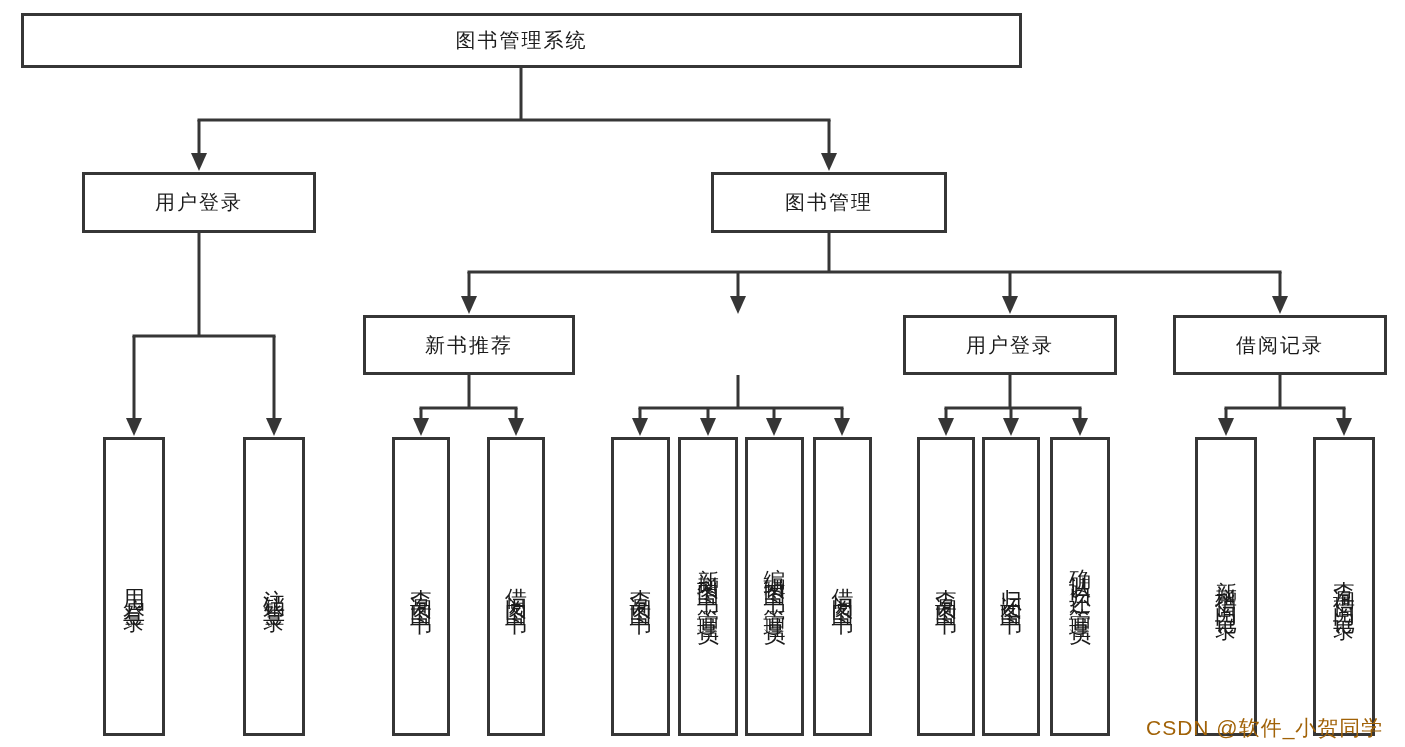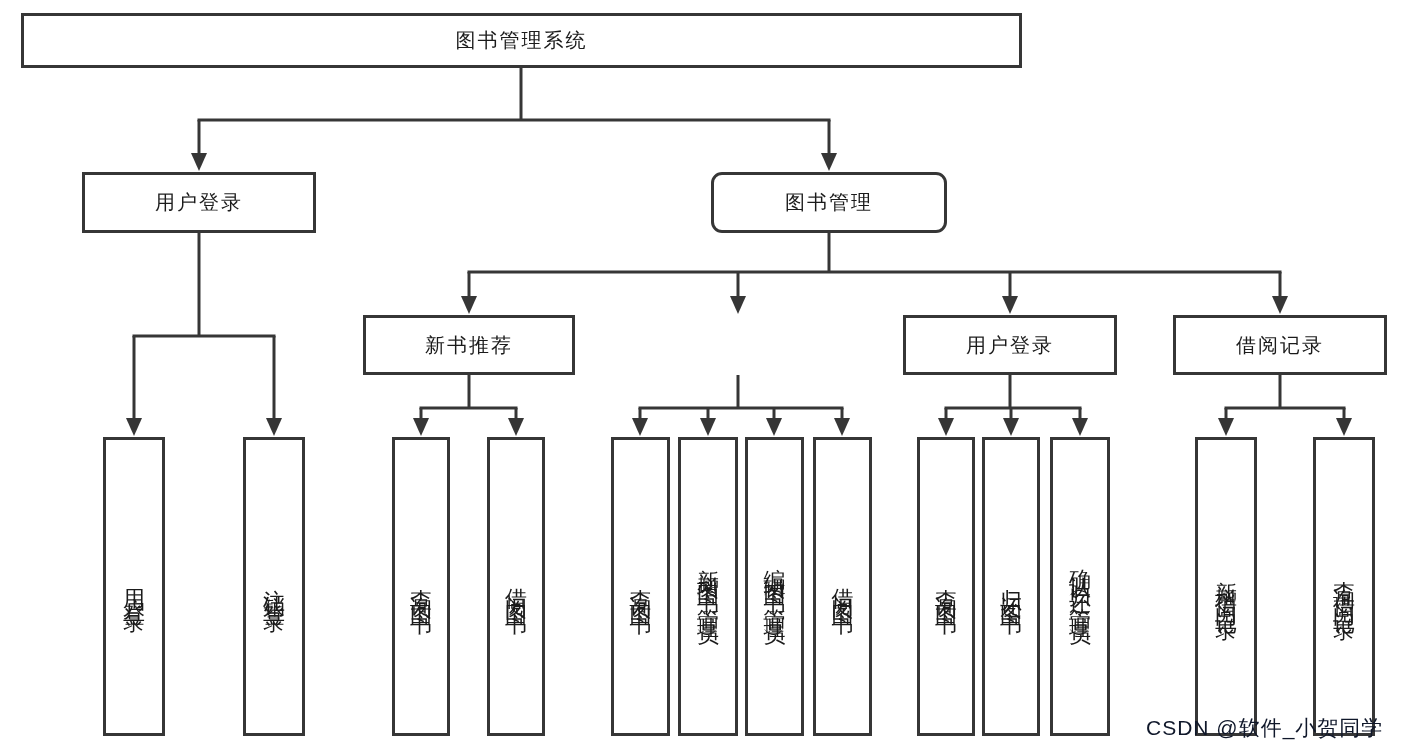--- a/index.html
+++ b/index.html
@@ -38,21 +38,21 @@
     font-size: 22px;
     letter-spacing: 8px;
     white-space: normal;
   }
   .watermark {
     position: absolute;
     left: 1146px;
     top: 714px;
     font-size: 21px;
     letter-spacing: 1px;
-    color: #0f172a;
+    color: #a16207;
     z-index: 10;
     white-space: nowrap;
   }
 </style>
 </head>
 <body>
 
 <div id="stage">
 
   <svg id="connectors" viewBox="0 0 1405 747" xmlns="http://www.w3.org/2000/svg">
@@ -127,21 +127,21 @@
       <line x1="1226" y1="408" x2="1226" y2="421"></line>
       <polygon points="1218,418 1234,418 1226,436"></polygon>
       <line x1="1344" y1="408" x2="1344" y2="421"></line>
       <polygon points="1336,418 1352,418 1344,436"></polygon>
     </g>
   </svg>
 
   <div class="box" style="left:21px; top:13px; width:1001px; height:55px;">图书管理系统</div>
 
   <div class="box" style="left:82px; top:172px; width:234px; height:61px;">用户登录</div>
-  <div class="box" style="left:711px; top:172px; width:236px; height:61px;border-radius:11px;">图书管理</div>
+  <div class="box" style="left:711px; top:172px; width:236px; height:61px;">图书管理</div>
 
   <div class="box" style="left:363px; top:315px; width:212px; height:60px;">新书推荐</div>
   <div class="box" style="left:903px; top:315px; width:214px; height:60px;">用户登录</div>
   <div class="box" style="left:1173px; top:315px; width:214px; height:60px;">借阅记录</div>
 
   <div class="box vbox" style="left:103px; top:437px; width:62px; height:299px;">用户登录</div>
   <div class="box vbox" style="left:243px; top:437px; width:62px; height:299px;">注销登录</div>
 
   <div class="box vbox" style="left:392px; top:437px; width:58px; height:299px;">查询图书</div>
   <div class="box vbox" style="left:487px; top:437px; width:58px; height:299px;">借阅图书</div>

